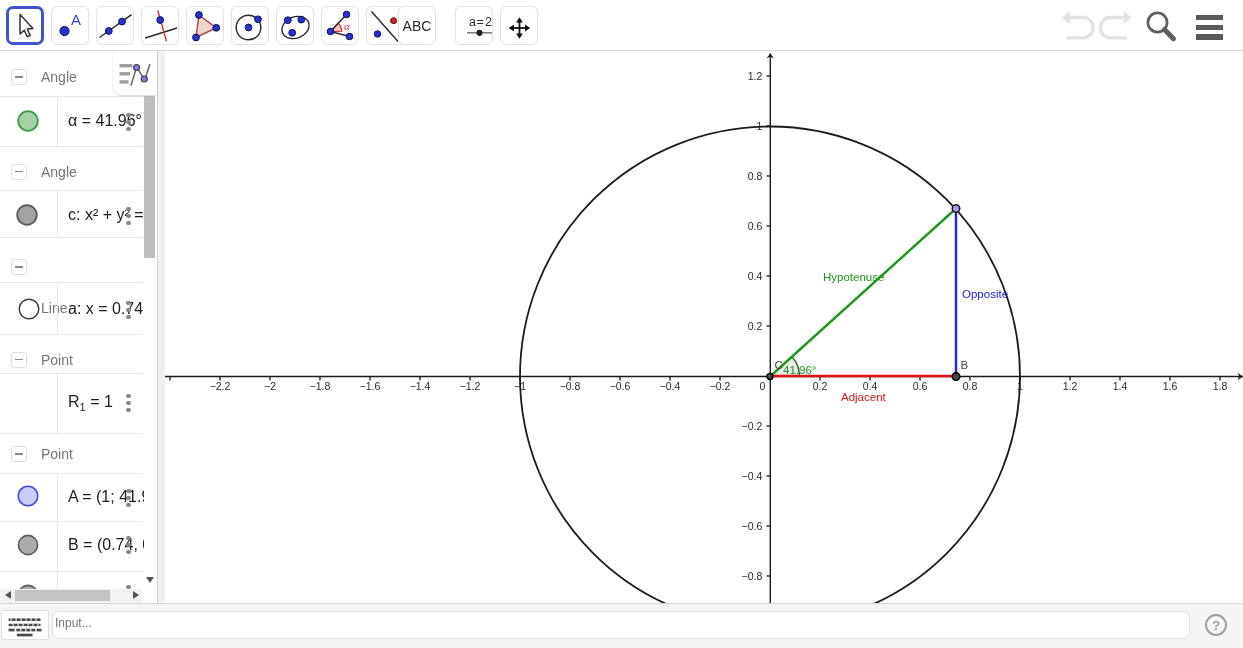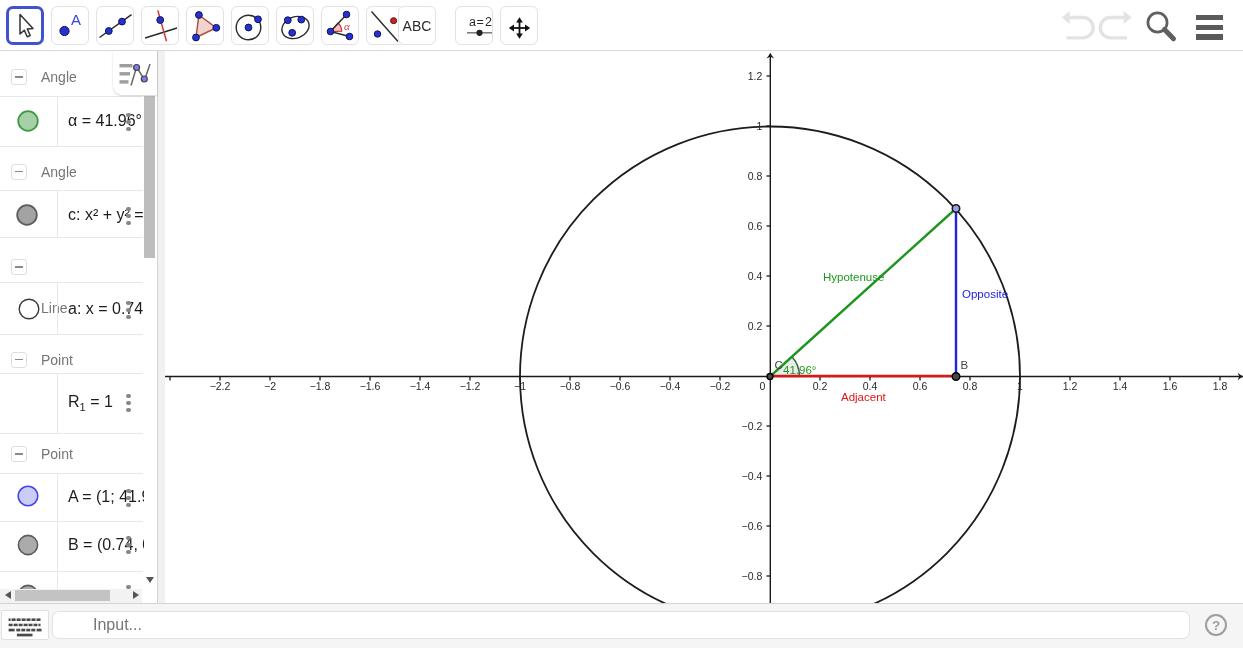--- a/index.html
+++ b/index.html
@@ -367,17 +367,17 @@
 <rect x="0.6" y="10.7" width="6" height="2.7"></rect>
       <rect x="8.3" y="10.7" width="4" height="2.7"></rect>
       <rect x="13.3" y="10.7" width="4" height="2.7"></rect>
       <rect x="18.3" y="10.7" width="4" height="2.7"></rect>
       <rect x="23.3" y="10.7" width="4" height="2.7"></rect>
       <rect x="28.6" y="10.7" width="4.9" height="2.7"></rect>
 <rect x="8.9" y="15.7" width="15.6" height="2.7"></rect>
 </g>
 </svg>
 <div class="abs" style="left:52px;top:611px;width:1138px;height:27.5px;background:#fff;border:1.5px solid #e2e2e2;border-radius:7px;box-sizing:border-box;"></div>
-<div class="abs" style="left:55px;top:616px;font-size:16px;color:#757575;margin-left:38px;">Input...</div>
+<div class="abs" style="left:55px;top:616px;font-size:12px;color:#757575;">Input...</div>
 <svg class="abs" style="left:1204px;top:613px;" width="24" height="24" viewBox="0 0 24 24">
 <circle cx="12" cy="12" r="10" fill="none" stroke="#9e9e9e" stroke-width="2"></circle>
 <text x="12" y="17" font-size="13.5" font-weight="bold" fill="#9e9e9e" text-anchor="middle" font-family="Liberation Sans">?</text>
 </svg>
 
 </body></html>

